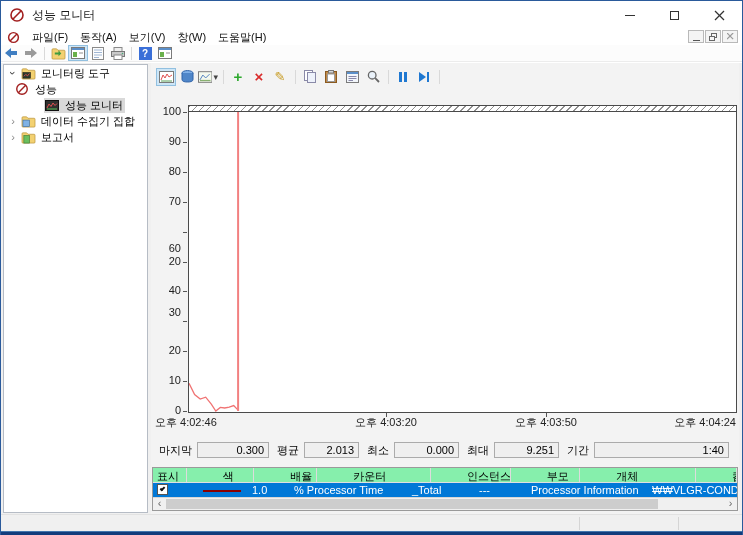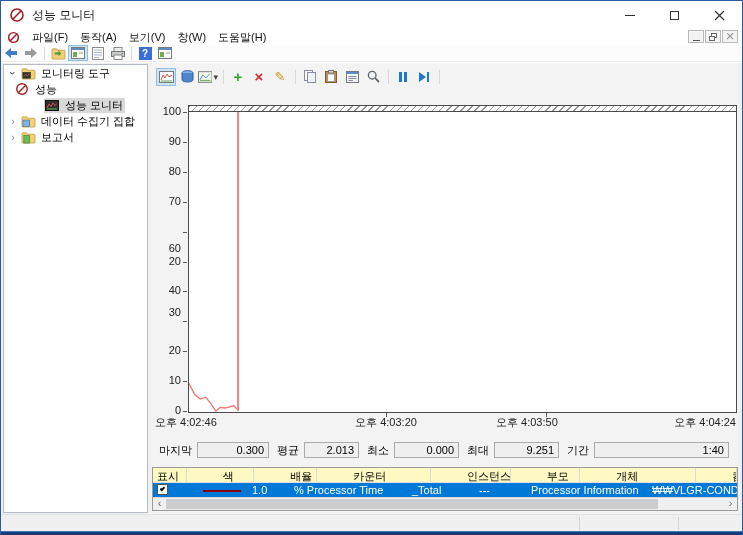--- a/index.html
+++ b/index.html
@@ -70,32 +70,32 @@
   .y-axis-labels { position:absolute; left:0; top:0; width:36px; height:100%; }
   .ytick { position:absolute; left:0; width:30px; text-align:right; font-size:11px; color:#222; }
   .ytickmark { position:absolute; left:32px; width:4px; height:1px; background:#555; }
   .plot { position:absolute; left:37px; top:42px; width:549px; height:308px; background:#fff; border:1px solid #4a4a4a; }
   .hatch { height:6px; border-bottom:1px solid #4a4a4a;
            background:repeating-linear-gradient(135deg,#909090 0 1px,#ffffff 1px 5px); }
   .plot svg { display:block; }
   .x-axis-row { position:absolute; left:0; top:352px; width:586px; height:14px; }
   .xlabel { position:absolute; font-size:11px; color:#222; white-space:nowrap; }
   .xl-1 { left:4px; } .xl-2 { left:185px; width:100px; text-align:center; }
-  .xl-3 { left:345px; width:100px; text-align:left; } .xl-4 { right:1px; }
+  .xl-3 { left:345px; width:100px; text-align:center; } .xl-4 { right:1px; }
   .x-axis-tick { position:absolute; top:-2px; width:1px; height:4px; background:#555; }
 
   
   .stats-bar { position:absolute; left:0; top:376px; width:587px; height:22px; display:flex; align-items:center; }
   .stat-label { margin-left:8px; white-space:nowrap; }
   .stat-field { margin-left:5px; height:16px; background:#efefef; border:1px solid #ababab; text-align:right; padding:1px 4px 0 2px; }
   .sf-1 { width:72px; } .sf-2 { width:55px; } .sf-3 { width:65px; } .sf-4 { width:65px; } .sf-5 { flex:1; margin-right:9px; }
 
   
   .counter-table { position:absolute; left:1px; top:404px; width:586px; border:1px solid #9a9a9a; background:#fff; }
-  .ct-header { display:flex; height:15px; background:#fef9c3; border-bottom:1px solid #e0e0e0;gap:32px; }
+  .ct-header { display:flex; height:15px; background:#86efac; border-bottom:1px solid #e0e0e0;gap:32px; }
   .ct-hcell { padding:1px 4px 0 4px; border-right:1px solid #dcdcdc; overflow:hidden; white-space:nowrap; }
   .ct-row { display:flex; height:14px; background:#0078d7; color:#fff; align-items:center; }
   .ct-cell { padding:0 4px; overflow:hidden; white-space:nowrap; }
   .c1 { width:46px; } .c2 { width:49px; } .c3 { width:42px; } .c4 { width:118px; }
   .c5 { width:67px; } .c6 { width:52px; } .c7 { width:121px; } .c8 { flex:1; }
   .checkbox { width:11px; height:11px; background:#fff; border:1px solid #555; position:relative; display:inline-block; }
   .checkbox .chk { position:absolute; left:2px; top:2px; width:5px; height:3px; border-left:2px solid #111; border-bottom:2px solid #111; transform:rotate(-45deg); }
   .color-sample { display:inline-block; width:38px; height:2px; vertical-align:middle; }
   .ct-scroll { position:relative; height:13px; background:#f0f0f0; border-top:1px solid #d6d6d6; }
   .scr-arrow { position:absolute; top:0; width:13px; height:12px; color:#6a6a6a; font-size:11px; line-height:11px; text-align:center; }

